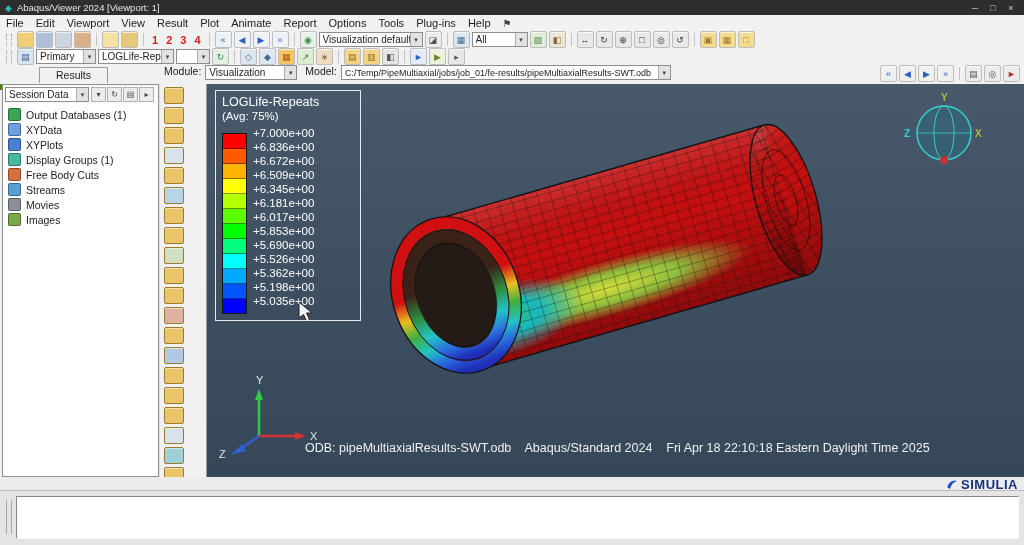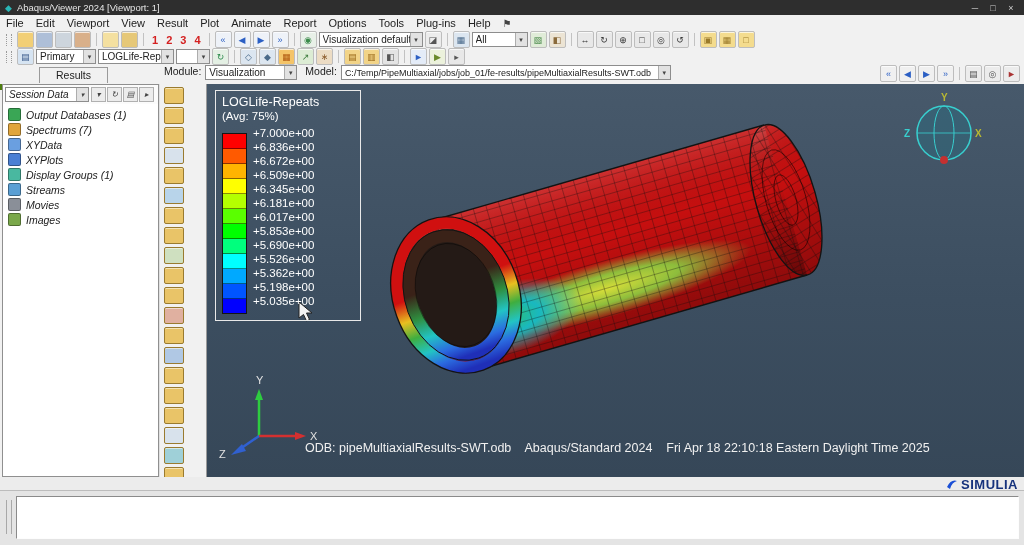--- a/index.html
+++ b/index.html
@@ -38,21 +38,21 @@
   .contextbar{position:absolute;top:65px;left:160px;right:0;height:19px;background:#f1f1f1;
               display:flex;align-items:flex-start;gap:4px;font-size:10.5px;border-bottom:1px solid #d0d0d0;}
   .ctx-label{margin-left:4px;color:#222;}
   .ctx-right{margin-left:auto;display:flex;align-items:center;gap:2px;padding-right:4px;}
   .left-tab-row{position:absolute;top:65px;left:0;width:160px;height:19px;background:#f1f1f1;
                 border-bottom:6px solid #4d7c0f;padding-left:36px;}
   .panel-tab{display:inline-block;margin:1px 0 0 3px;padding:1px 16px 2px;font-size:10.5px;
              background:#f1f1f1;border:1px solid #9a9a9a;border-bottom:none;}
   
   .results-panel{position:absolute;top:84px;left:2px;width:155px;bottom:68px;background:#fff;
-                 border:1px solid #8f8f8f;overflow:hidden;font-style:italic;}
+                 border:1px solid #8f8f8f;overflow:hidden;}
   .panel-header{display:flex;align-items:center;gap:2px;padding:2px;background:#fbfbfb;}
   .mini-btn{width:13px;height:13px;border:1px solid #b0b0b0;background:#ececec;font-size:8px;
             display:flex;align-items:center;justify-content:center;color:#444;}
   .tree{padding:3px 0 0 5px;font-size:10.5px;}
   .tree-row{display:flex;align-items:center;gap:5px;height:15px;}
   .tree-ico{width:11px;height:11px;border-radius:2px;border:1px solid rgba(0,0,0,.35);flex:0 0 auto;}
   .tree-label{white-space:nowrap;}
   
   .toolbox{position:absolute;top:84px;left:159px;width:47px;bottom:68px;background:#f1f1f1;
            display:flex;flex-wrap:wrap;align-content:flex-start;gap:3px 3px;padding:3px 0 0 4px;
@@ -240,41 +240,41 @@
           <span class="mini-btn">▸</span>
         </div>
     </div>
     <div class="tree">
 
         <div class="tree-row">
           <span class="tree-ico" style="background: rgb(58, 166, 85);"></span>
           <span class="tree-label">Output Databases (1)</span>
         </div>
 
-        <div class="tree-row">
-          <span class="tree-ico" style="background: rgb(224, 165, 60);"></span>
-          <span class="tree-label">Spectrums (7)</span>
-        </div>
 
         <div class="tree-row">
           <span class="tree-ico" style="background: rgb(106, 159, 224);"></span>
           <span class="tree-label">XYData</span>
         </div>
 
         <div class="tree-row">
           <span class="tree-ico" style="background: rgb(74, 127, 212);"></span>
           <span class="tree-label">XYPlots</span>
         </div>
 
 
         <div class="tree-row">
           <span class="tree-ico" style="background: rgb(73, 184, 160);"></span>
           <span class="tree-label">Display Groups (1)</span>
         </div>
 
+        <div class="tree-row">
+          <span class="tree-ico" style="background: rgb(212, 112, 60);"></span>
+          <span class="tree-label">Free Body Cuts</span>
+        </div>
 
         <div class="tree-row">
           <span class="tree-ico" style="background: rgb(90, 159, 212);"></span>
           <span class="tree-label">Streams</span>
         </div>
 
         <div class="tree-row">
           <span class="tree-ico" style="background: rgb(138, 143, 152);"></span>
           <span class="tree-label">Movies</span>
         </div>

